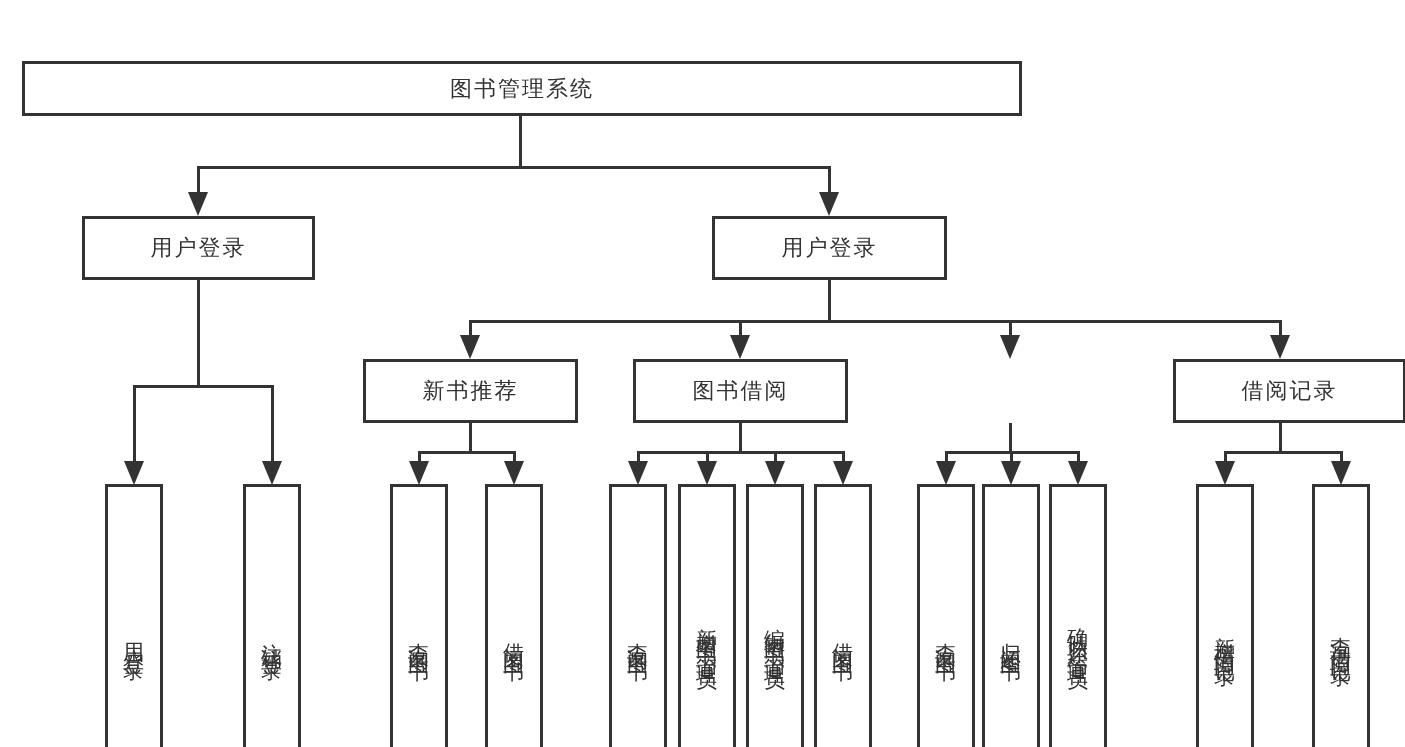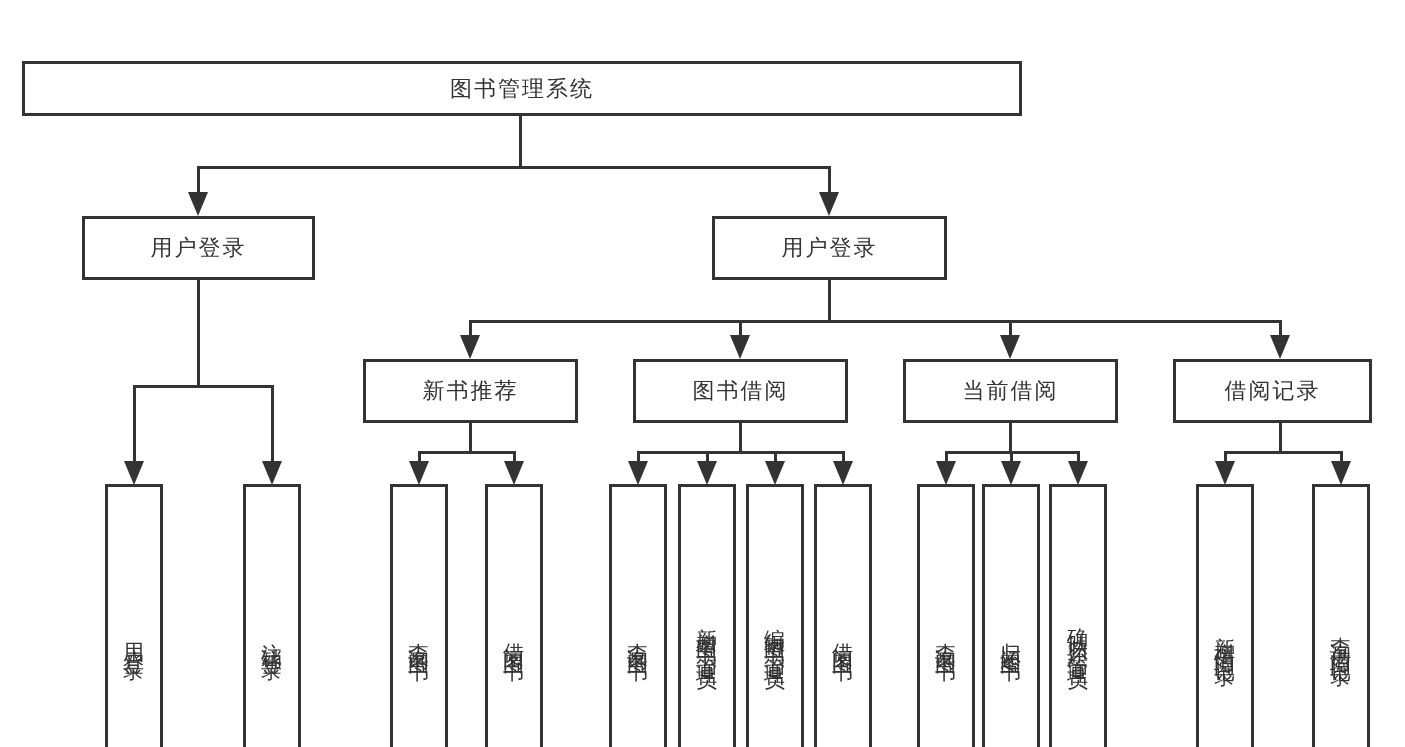--- a/index.html
+++ b/index.html
@@ -70,22 +70,21 @@
   <div class="ahead" style="left:460px;top:287px"></div>
   <div class="vline" style="left:739px;top:272px;height:18px"></div>
   <div class="ahead" style="left:730px;top:287px"></div>
   <div class="vline" style="left:1009px;top:272px;height:18px"></div>
   <div class="ahead" style="left:1000px;top:287px"></div>
   <div class="vline" style="left:1279px;top:272px;height:18px"></div>
   <div class="ahead" style="left:1270px;top:287px"></div>
 
   <div class="box" style="left:633px;top:311px;width:215px;height:64px">图书借阅</div>
   <div class="box" style="left:363px;top:311px;width:215px;height:64px">新书推荐</div>
-  <div class="box" style="left:903px;top:311px;width:215px;height:64px">当前借阅</div>
-  <div class="box" style="left:1173px;top:311px;width:199px;height:64px">借阅记录</div>
+  <div class="box" style="left:1173px;top:311px;width:233px;height:64px">借阅记录</div>
 
   <div class="vline" style="left:469px;top:375px;height:31px"></div>
   <div class="vline" style="left:739px;top:375px;height:31px"></div>
   <div class="vline" style="left:1009px;top:375px;height:31px"></div>
   <div class="vline" style="left:1279px;top:375px;height:31px"></div>
 
   <div class="hline" style="left:418px;top:403px;width:98px"></div>
   <div class="hline" style="left:637px;top:403px;width:208px"></div>
   <div class="hline" style="left:945px;top:403px;width:135px"></div>
   <div class="hline" style="left:1224px;top:403px;width:118px"></div>

